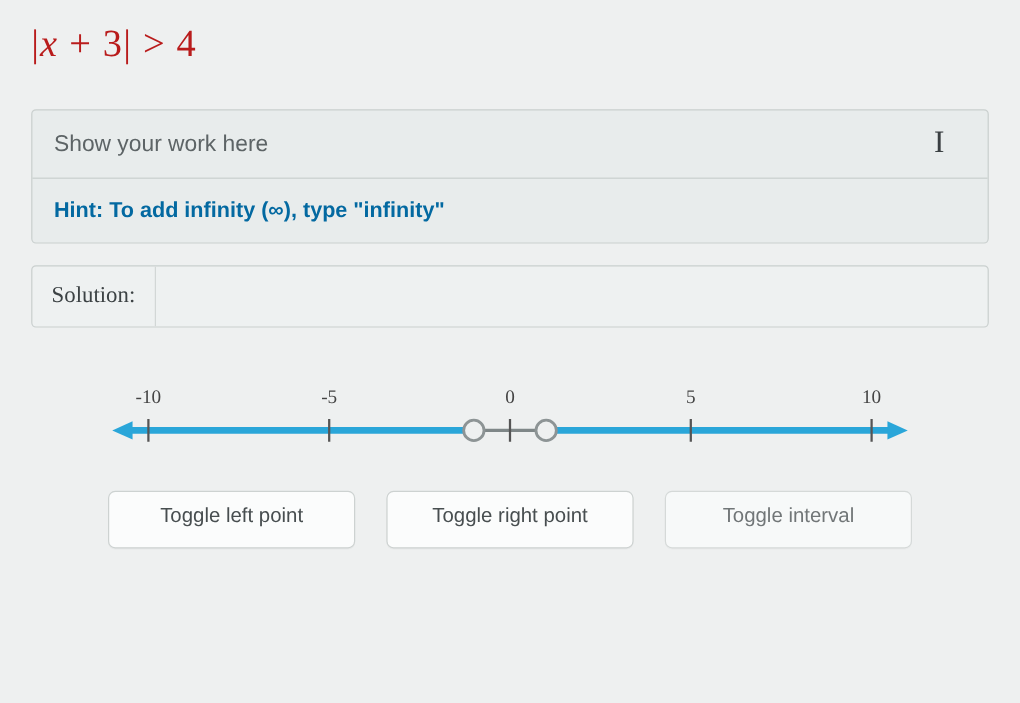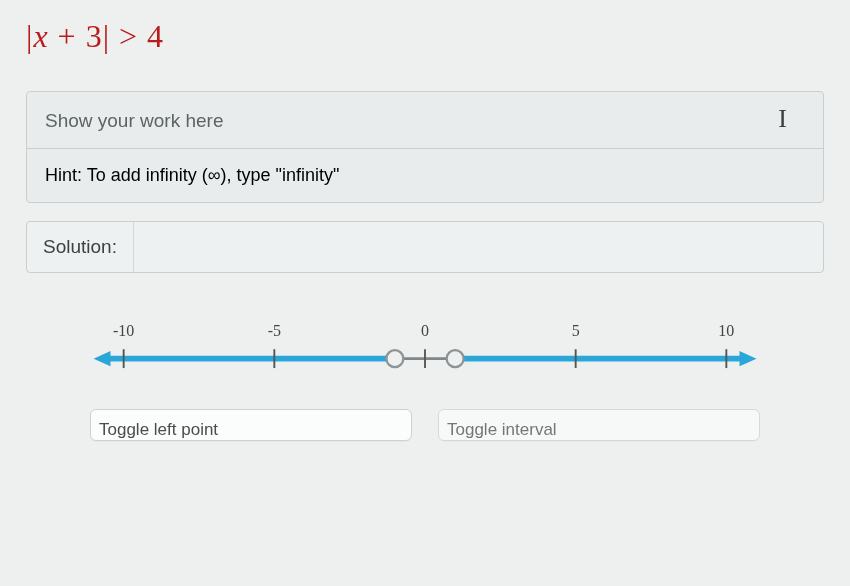--- a/index.html
+++ b/index.html
@@ -51,30 +51,32 @@
     font-size: 26px;
     color: #3a3f42;
     position: absolute;
     right: 36px;
     top: 12px;
   }
   .hint {
     border-top: 1px solid #c9cfce;
     padding: 16px 18px;
     font-size: 18px;
-    color: #000000;
+    color: #0369a1;
+    font-weight: bold;
   }
   .solution-row {
     display: flex;
     align-items: flex-start;
     border: 1px solid #c9cfce;
     border-radius: 4px;
     background: #eef1f1;
     margin-bottom: 30px;
     overflow: hidden;
+    font-family: Liberation Serif, serif;
   }
   .solution-label {
     padding: 14px 16px;
     font-size: 19px;
     color: #3c4244;
     border-right: 1px solid #d2d7d6;
   }
   .solution-input {
     flex: 1;
     background: #f0f3f3;
@@ -95,21 +97,22 @@
     display: flex;
     gap: 26px;
     padding: 0 90px;
     margin-top: 6px;
   }
   .btn {
     flex: 1;
     background: #fbfcfc;
     border: 1px solid #cdd2d1;
     border-radius: 6px;
-    padding: 10px 8px 0 8px;
+    padding: 10px 8px 16px 8px;
+    text-align: center;
     font-size: 17px;
     color: #484e50;
     box-shadow: 0 1px 0 rgba(0,0,0,0.03);
     white-space: nowrap;
     overflow: hidden;
   }
   .btn.fade { opacity: 0.75; }
 </style>
 </head>
 <body>
@@ -162,14 +165,15 @@
 
       <circle cx="328" cy="56" r="9" fill="#eef0f0" stroke="#8d9495" stroke-width="2.5"></circle>
       <circle cx="392" cy="56" r="9" fill="#eef0f0" stroke="#8d9495" stroke-width="2.5"></circle>
     </svg>
   </div>
 
 </div>
 
 <div class="buttons">
   <div class="btn">Toggle left point</div>
+  <div class="btn">Toggle right point</div>
   <div class="btn fade">Toggle interval</div>
 </div>
 
 </body></html>

